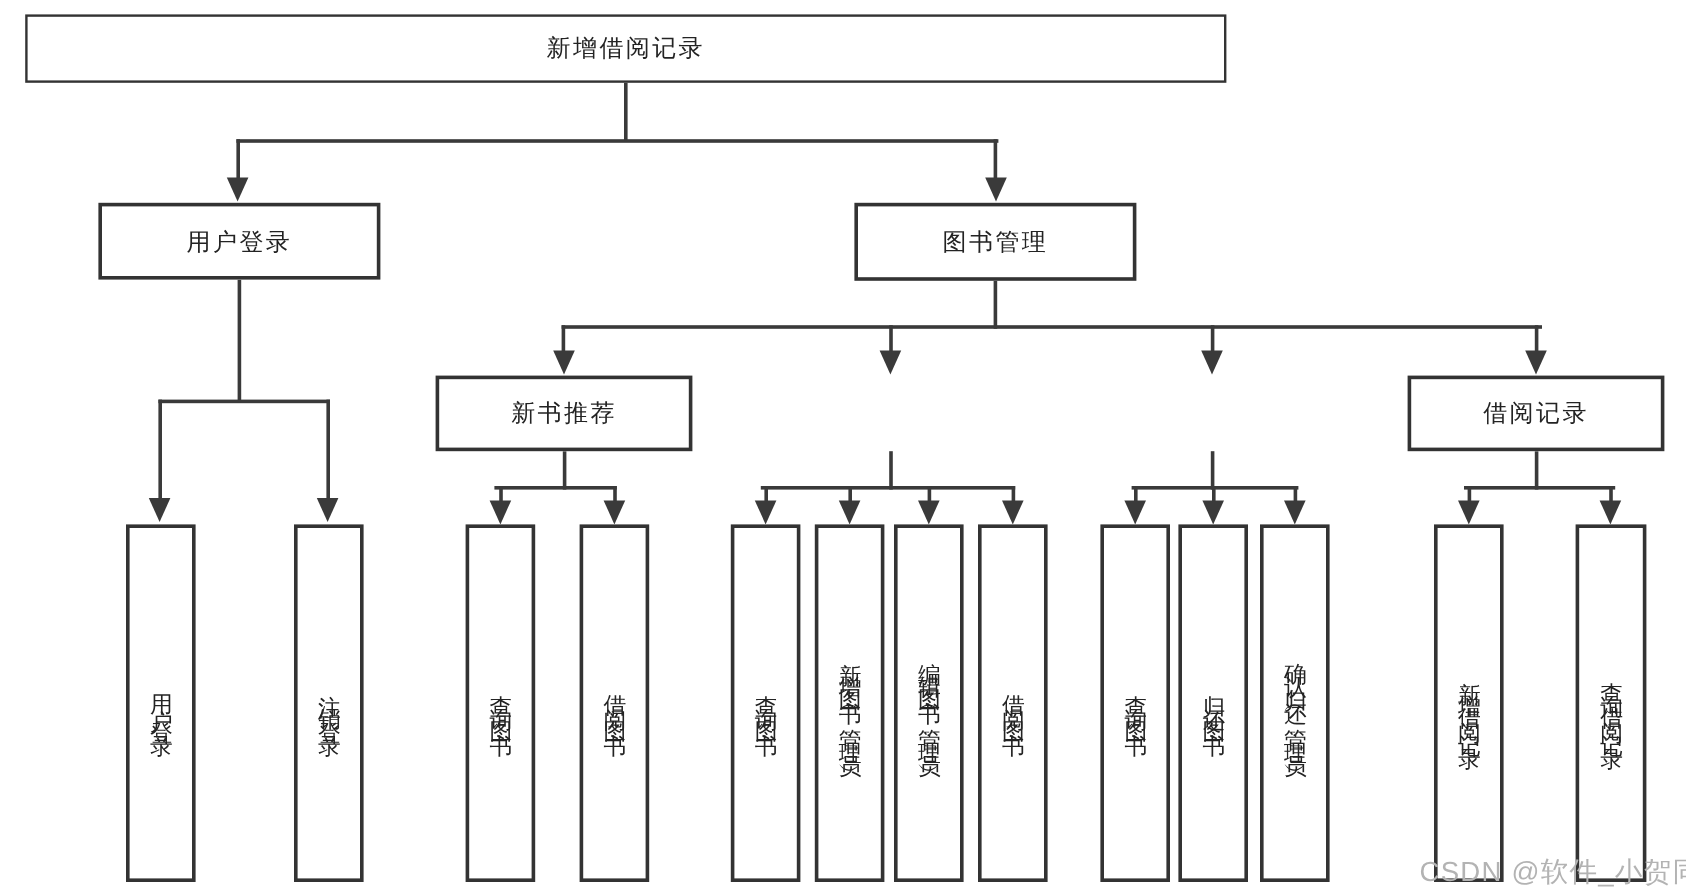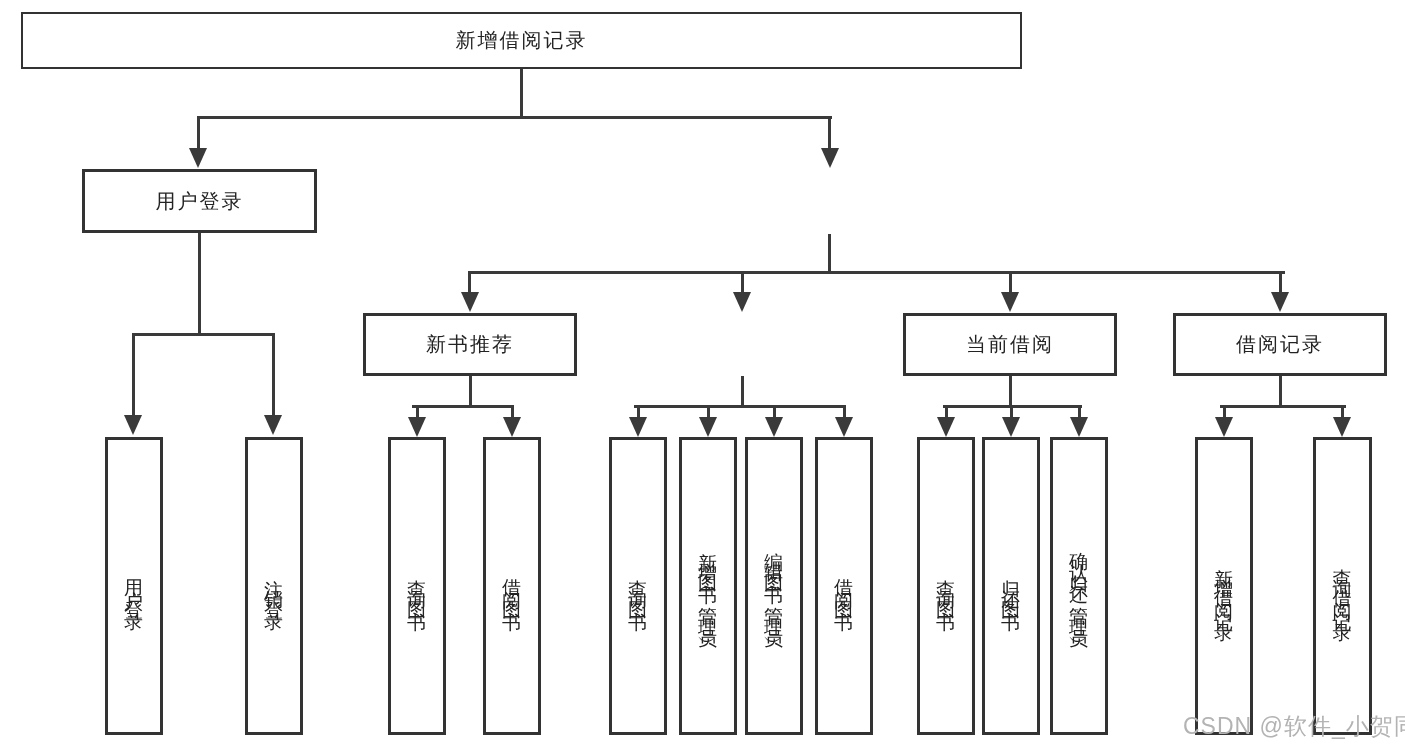--- a/index.html
+++ b/index.html
@@ -143,27 +143,27 @@
     <div class="a" style="left:1333px; top:417px;"></div>
   </div>
 
   <div class="hbox root" style="left:21px; top:12px; width:1001px; height:57px;">
     <span>新增借阅记录</span>
   </div>
 
   <div class="hbox" style="left:82px; top:169px; width:235px; height:64px;">
     <span>用户登录</span>
   </div>
+  <div class="hbox" style="left:712px; top:169px; width:235px; height:65px;">
+    <span>图书管理</span>
+  </div>
 
   <div class="hbox" style="left:363px; top:313px; width:214px; height:63px;">
     <span>新书推荐</span>
   </div>
-  <div class="hbox" style="left:903px; top:313px; width:214px; height:63px;">
-    <span>当前借阅</span>
-  </div>
   <div class="hbox" style="left:1173px; top:313px; width:214px; height:63px;">
     <span>借阅记录</span>
   </div>
 
   <div class="vbox" style="left:105px;">
     <span class="vtext">用户登录</span>
   </div>
   <div class="vbox" style="left:245px;">
     <span class="vtext">注销登录</span>
   </div>

